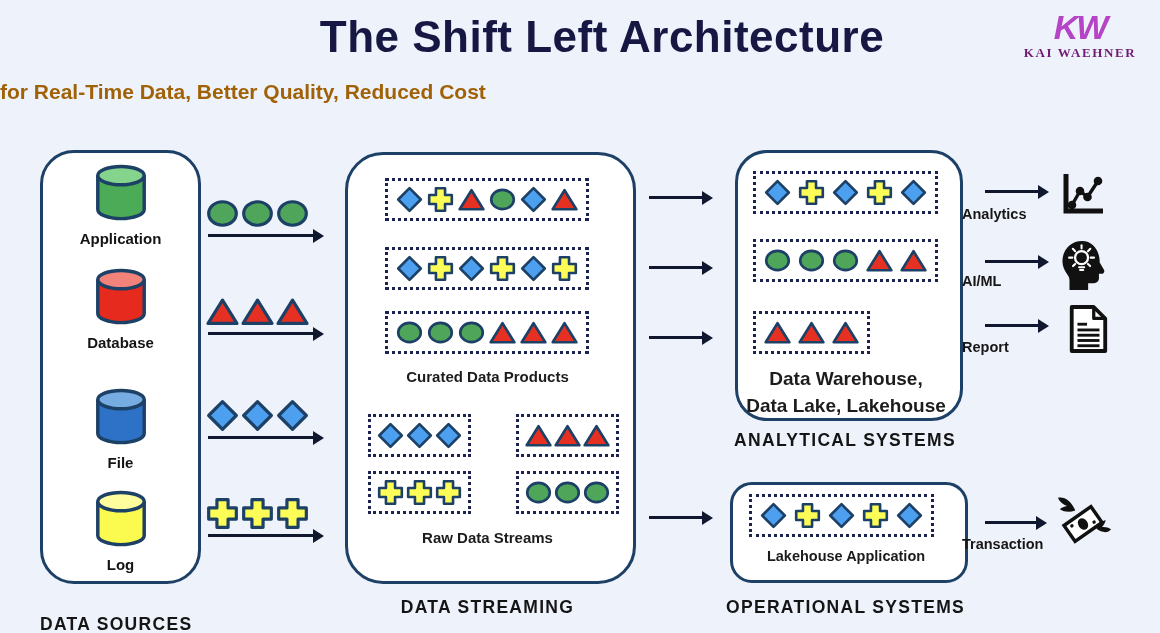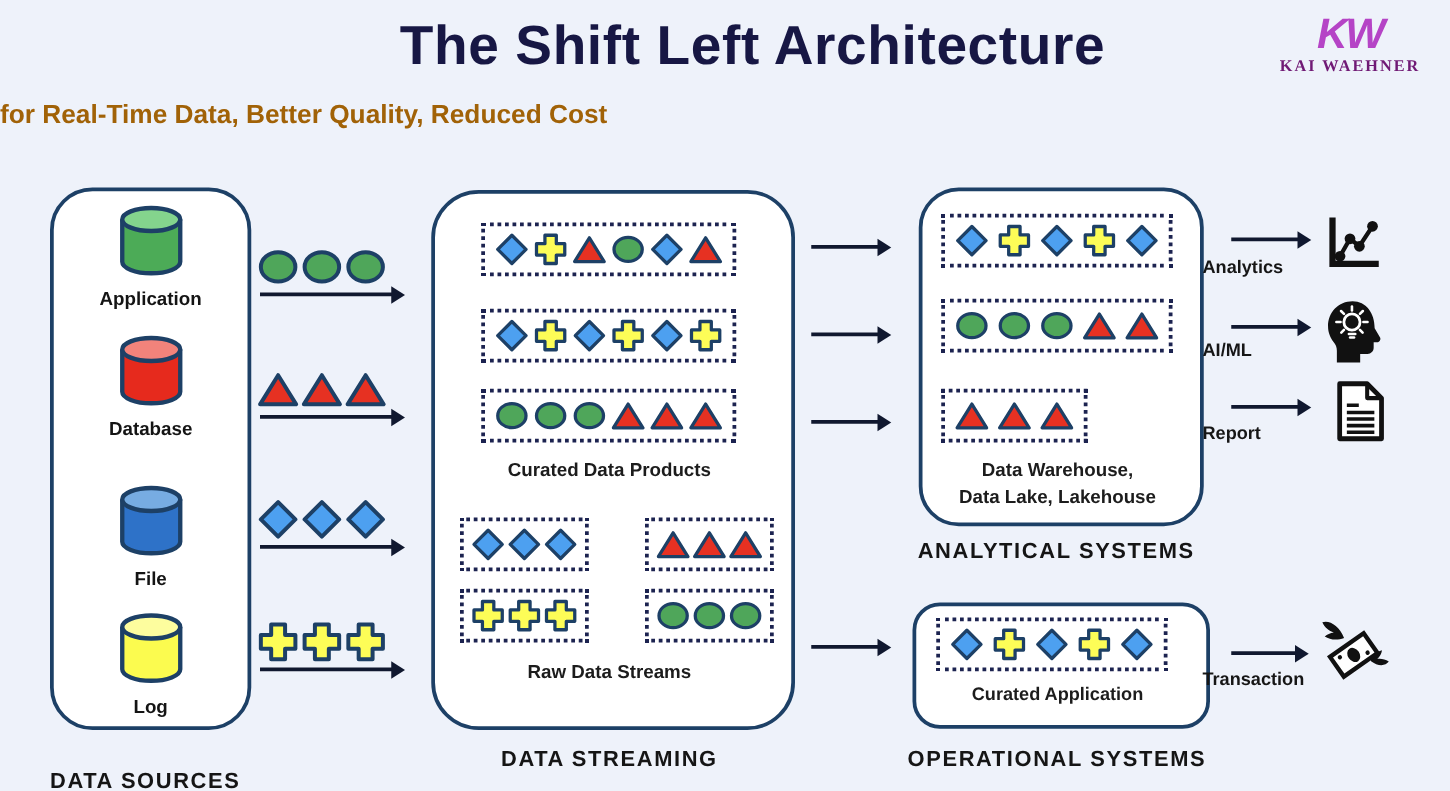--- a/index.html
+++ b/index.html
@@ -31,21 +31,21 @@
   .flow-shapes{display:flex;gap:2px;}
   .flow-shapes .shape{width:33px;height:33px;}
   .flow{position:absolute;left:206px;width:120px;}
 
   .arrow{position:absolute;height:3px;background:#10182f;}
   .arrow::after{content:"";position:absolute;right:-10px;top:-5.5px;width:0;height:0;
     border-left:11px solid #10182f;border-top:7px solid transparent;border-bottom:7px solid transparent;}
   .flow .arrow{position:relative;width:106px;margin-top:4px;margin-left:2px;}
 
   .caption{position:absolute;text-align:center;font-size:15px;font-weight:600;color:#1c1c1c;}
-  .caption.small{font-size:15px;line-height:1.4;}
+  .caption.small{font-size:19px;line-height:1.4;}
 
   .out-label{position:absolute;left:962px;width:100px;text-align:left;font-size:14.5px;font-weight:600;color:#161616;}
   .out-icon{position:absolute;}
 </style>
 </head>
 <body>
 
 <div class="canvas">
 
   <div class="title">The Shift Left Architecture</div>
@@ -442,21 +442,21 @@
         <g fill="#fdfd57" stroke="#1d4066" stroke-width="3.1" stroke-linejoin="round">
           <polygon points="10.6,2.6 21.4,2.6 21.4,10.6 29.4,10.6 29.4,21.4 21.4,21.4 21.4,29.4 10.6,29.4 10.6,21.4 2.6,21.4 2.6,10.6 10.6,10.6"></polygon>
         </g>
       </svg>
       <svg class="shape" viewBox="0 0 32 32">
         <g fill="#4da0f0" stroke="#1d4066" stroke-width="3.1" stroke-linejoin="round">
           <polygon points="16,2.6 29.4,16 16,29.4 2.6,16"></polygon>
         </g>
       </svg>
     </div>
-  <div class="caption" style="left:730px;top:548px;width:232px;font-size:14.5px">Curated Application</div>
+  <div class="caption" style="left:730px;top:548px;width:232px;font-size:14.5px">Lakehouse Application</div>
   <div class="section-label" style="left:725px;top:597px;width:240px;text-align:right">OPERATIONAL SYSTEMS</div>
 
   <div class="arrow" style="left:985px;top:190px;width:54px"></div>
   <div class="out-label" style="top:206px">Analytics</div>
   <div class="out-icon" style="left:1058px;top:170px">
     <svg width="48" height="48" viewBox="0 0 48 48">
       <path d="M8,4 V41 H45" fill="none" stroke="#111" stroke-width="5"></path>
       <polyline points="14,35 22,21 29.5,27 40,11" fill="none" stroke="#111" stroke-width="3.4"></polyline>
       <circle cx="14" cy="35" r="4.3" fill="#111"></circle>
         <circle cx="22" cy="21" r="4.3" fill="#111"></circle>

